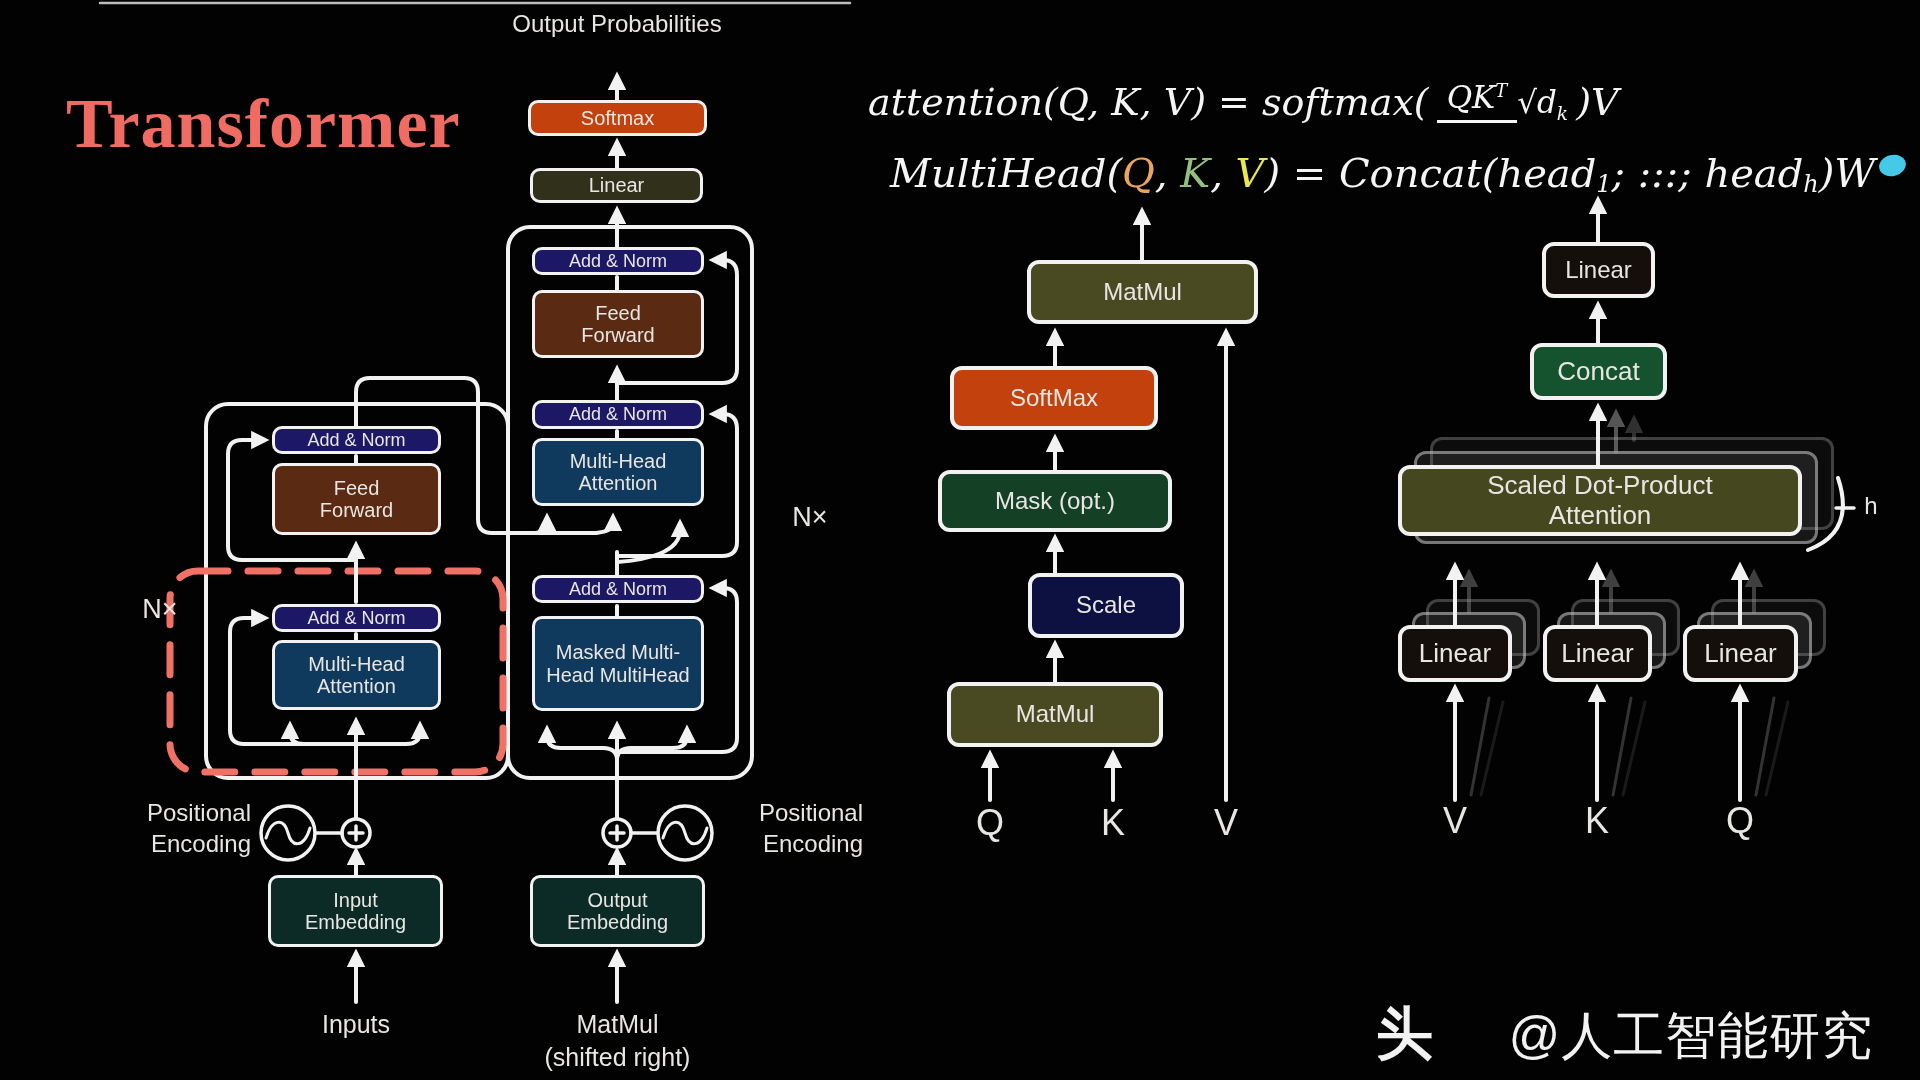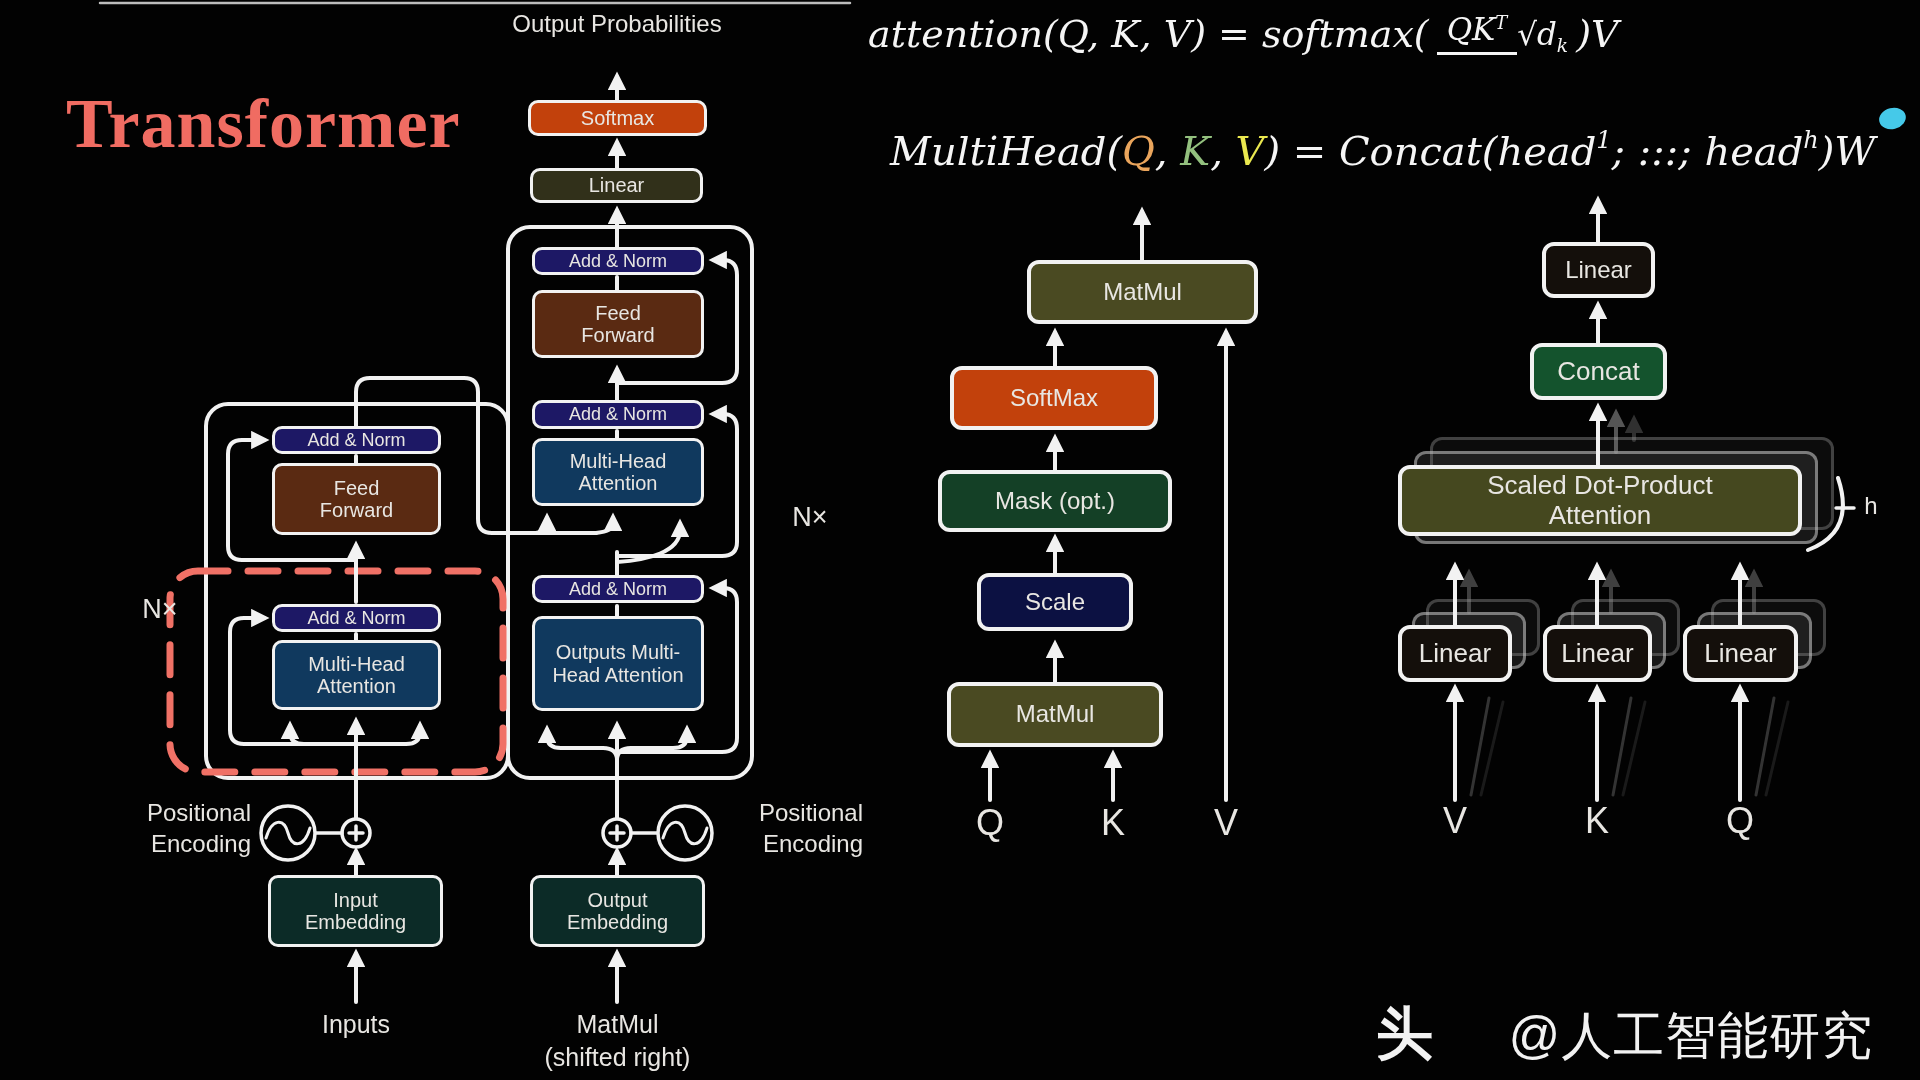--- a/index.html
+++ b/index.html
@@ -33,21 +33,21 @@
   .lbl{position:absolute;color:#e8e6e2;font-family:"Liberation Sans","DejaVu Sans",sans-serif;
        z-index:4;text-align:center;line-height:1.3;}
   .lbl.ta-left{text-align:right}.f25{font-size:25px}.f27{font-size:27px}.f36{font-size:36px}
 
   svg#wires{position:absolute;left:0;top:0;z-index:2}
 
   .title{position:absolute;left:66px;top:84px;z-index:4;color:#f06c62;
          font-family:"Liberation Serif","DejaVu Serif",serif;font-weight:700;
          font-size:70px;letter-spacing:1px;}
 
-  .formula{position:absolute;display:flex;align-items:flex-start;color:#f5f5f5;z-index:4;
+  .formula{position:absolute;display:flex;align-items:flex-end;color:#f5f5f5;z-index:4;
            font-family:"DejaVu Serif","Liberation Serif",serif;font-style:italic;white-space:pre;}
   #f1{left:868px;top:12px;height:112px;font-size:38px;}
   #f2{left:890px;top:128px;height:68px;font-size:40px;}
   .formula sub{font-size:.6em;line-height:1;}
   .formula sup{font-size:.58em;line-height:1;}
   .frac{display:inline-flex;flex-direction:row;align-items:center;font-size:31px;
         margin:0 8px;line-height:1.05;}
   .frac .num{padding:0 10px 6px;border-bottom:3px solid #f5f5f5;}
   .frac .den{padding-top:6px;}
   .fq{color:#eaa55c}.fk{color:#93c07e}.fv{color:#eae84f}
@@ -199,21 +199,21 @@
   <div class="box c-an f18" style="left:532px;top:400px;width:172px;height:29px">
       <span>Add &amp; Norm</span>
     </div>
   <div class="box c-blue" style="left:532px;top:438px;width:172px;height:68px">
       <span>Multi-Head Attention</span>
     </div>
   <div class="box c-an f18" style="left:532px;top:575px;width:172px;height:28px">
       <span>Add &amp; Norm</span>
     </div>
   <div class="box c-blue" style="left:532px;top:616px;width:172px;height:95px">
-      <span>Outputs Multi-Head Attention</span>
+      <span>Masked Multi-Head MultiHead</span>
     </div>
 
   <div class="box c-an f18" style="left:272px;top:426px;width:169px;height:28px">
       <span>Add &amp; Norm</span>
     </div>
   <div class="box c-ff pad30" style="left:272px;top:463px;width:169px;height:72px">
       <span>Feed Forward</span>
     </div>
   <div class="box c-an f18" style="left:272px;top:604px;width:169px;height:28px">
       <span>Add &amp; Norm</span>
@@ -231,21 +231,21 @@
 
   <div class="box c-matmul bthick f28" style="left:1027px;top:260px;width:231px;height:64px">
       <span>MatMul</span>
     </div>
   <div class="box c-plum bthick f28" style="left:950px;top:366px;width:208px;height:64px">
       <span>SoftMax</span>
     </div>
   <div class="box c-mask bthick f28" style="left:938px;top:470px;width:234px;height:62px">
       <span>Mask (opt.)</span>
     </div>
-  <div class="box c-scale bthick f28" style="left:977px;top:573px;width:156px;height:58px">
+  <div class="box c-scale bthick f28" style="left:1028px;top:573px;width:156px;height:65px">
       <span>Scale</span>
     </div>
   <div class="box c-matmul bthick f28" style="left:947px;top:682px;width:216px;height:65px">
       <span>MatMul</span>
     </div>
 
   <div class="box c-lindark bthick f24" style="left:1542px;top:242px;width:113px;height:56px">
       <span>Linear</span>
     </div>
   <div class="box c-concat bthick f26" style="left:1530px;top:343px;width:137px;height:57px">

